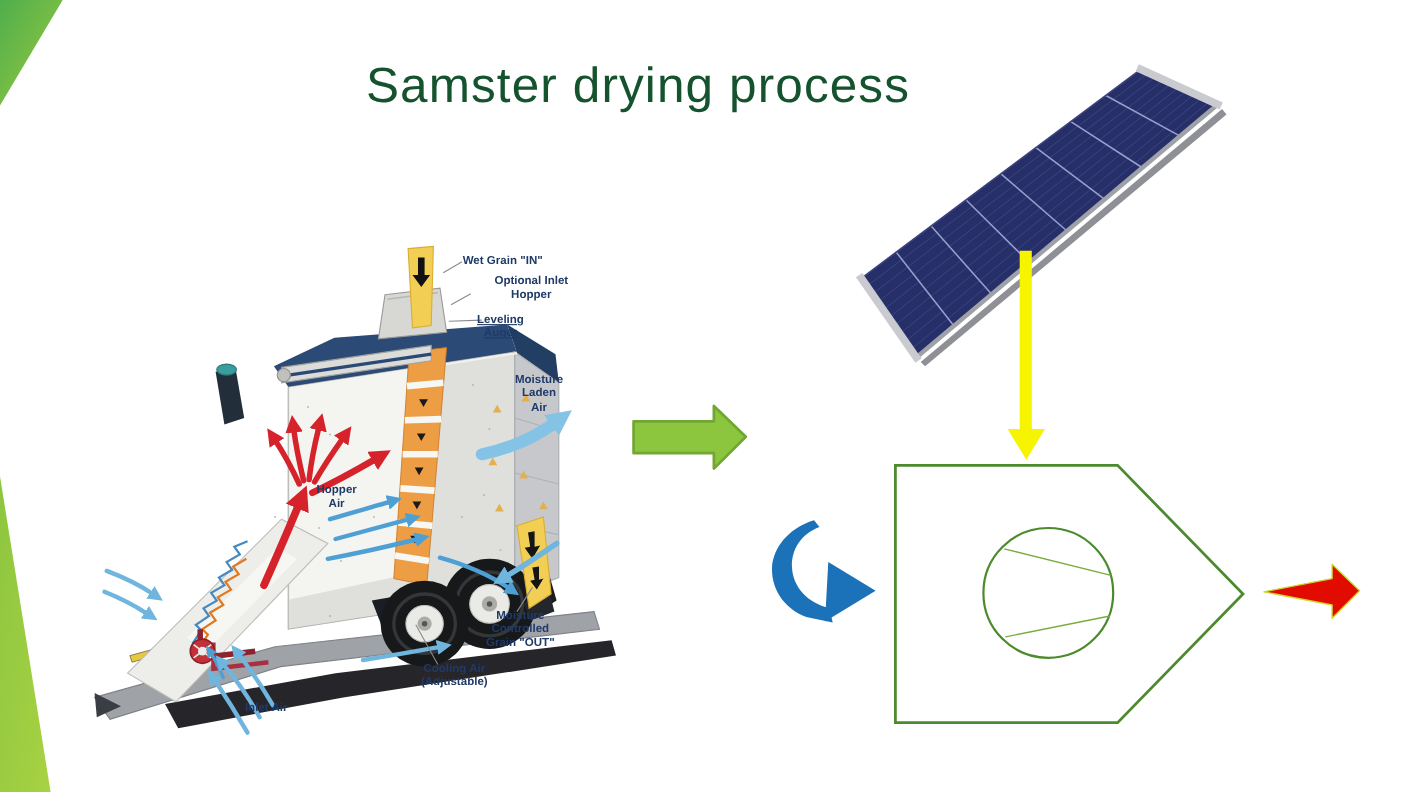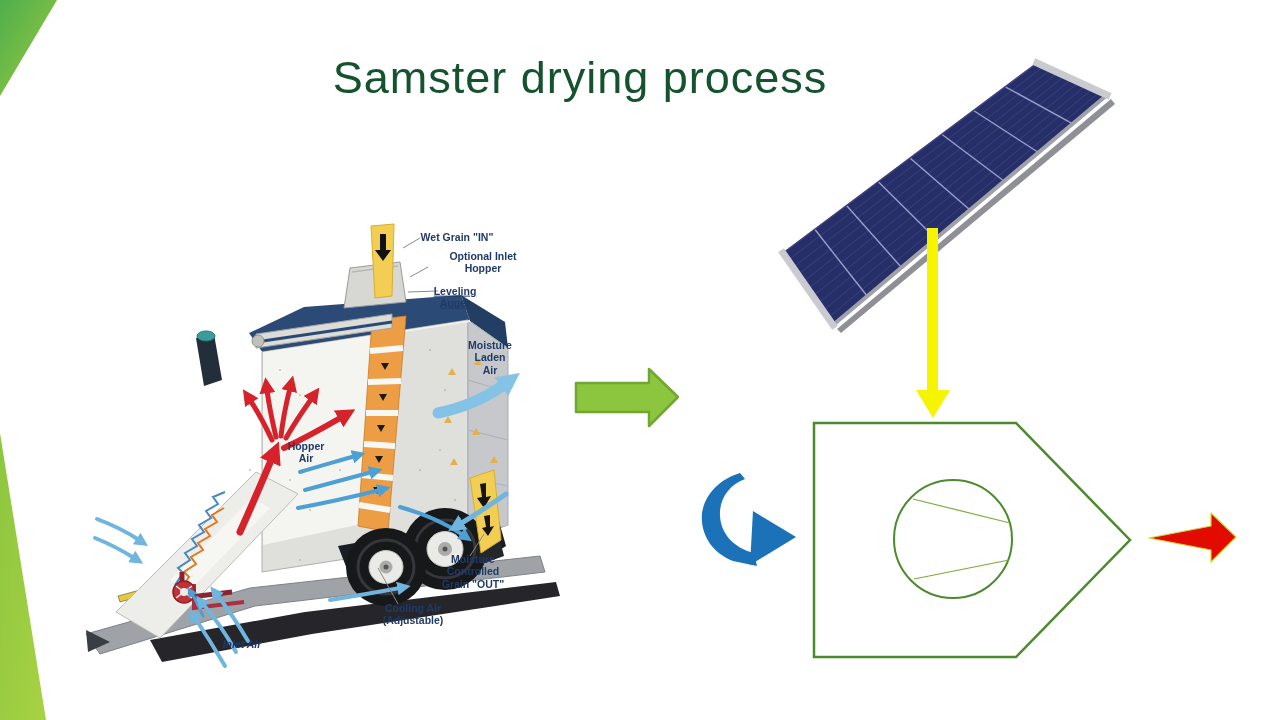--- a/index.html
+++ b/index.html
@@ -258,15 +258,15 @@
   <div class="ill-label" style="left:490px; top:358px;">Moisture
 Laden
 Air</div>
   <div class="ill-label" style="left:306px; top:452px;">Hopper
 Air</div>
   <div class="ill-label" style="left:473px; top:572px;">Moisture
 Controlled
 Grain "OUT"</div>
   <div class="ill-label" style="left:413px; top:614px;text-align:center;">Cooling Air
 (Adjustable)</div>
-  <div class="ill-label" style="left:242px; top:644px;font-style:italic;">Inlet Air</div>
+  <div class="ill-label" style="left:242px; top:644px;">Inlet Air</div>
 
 </div>
 
 </body></html>

